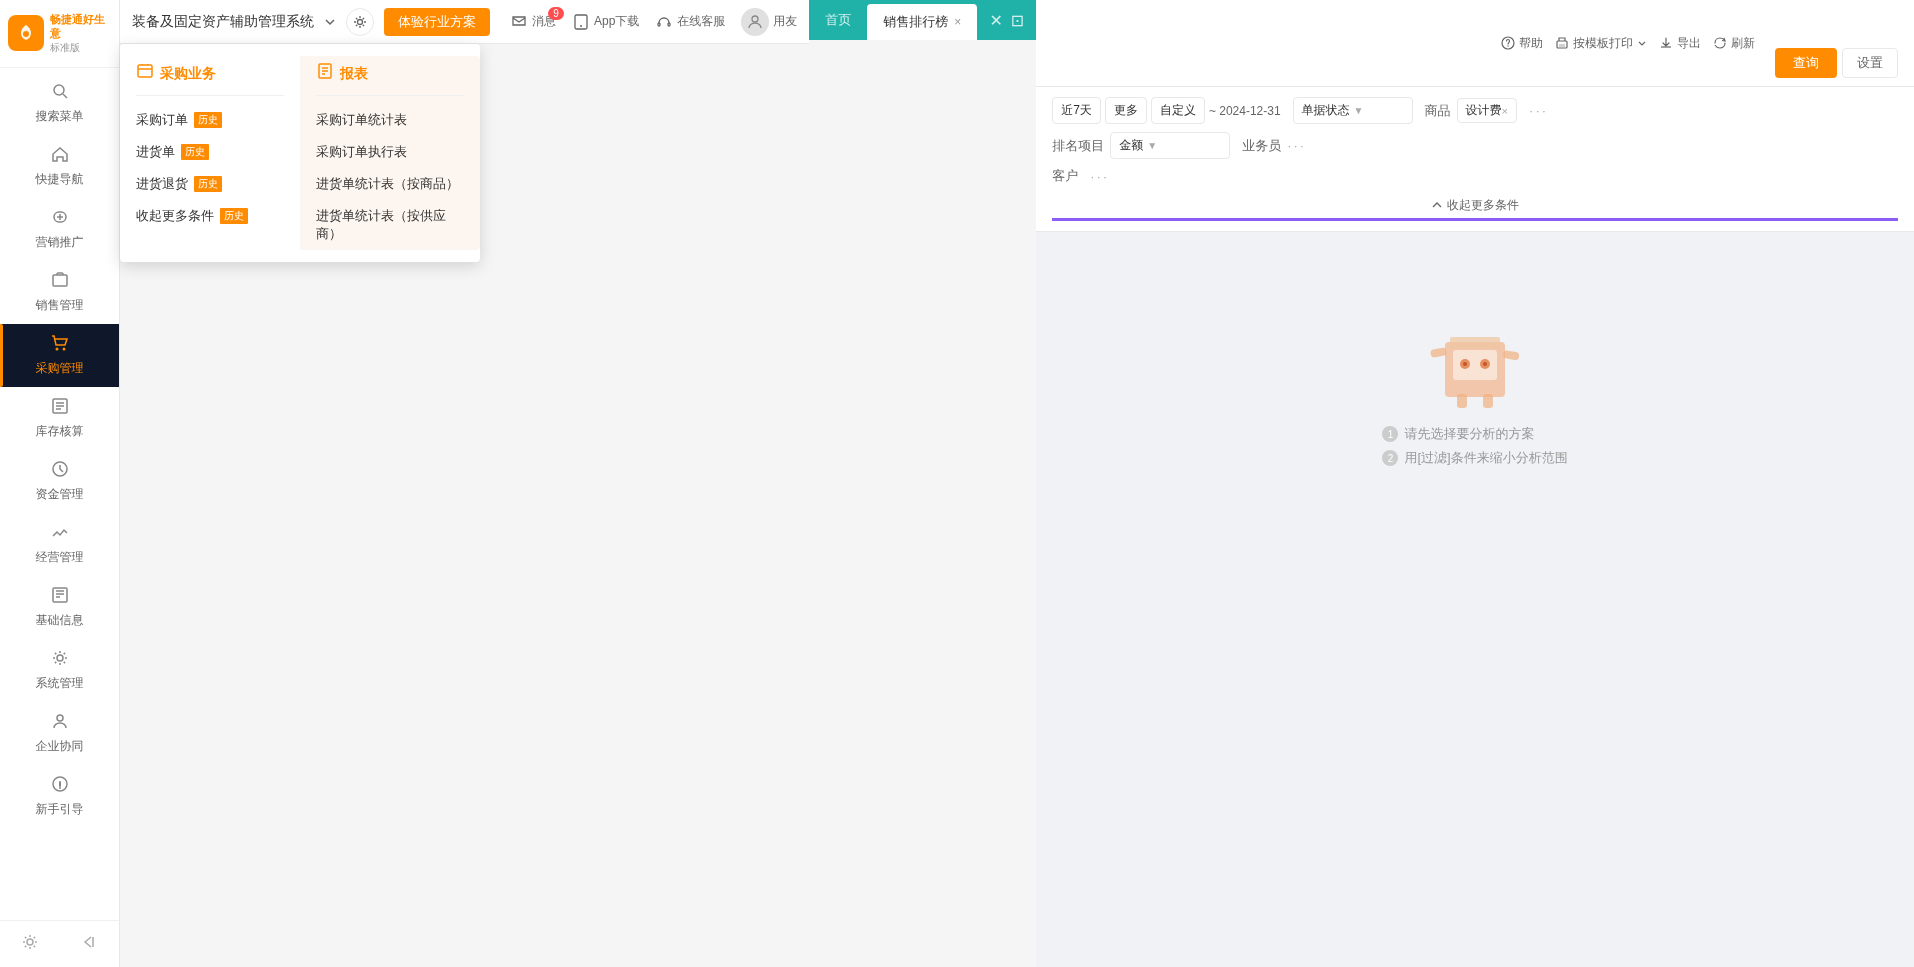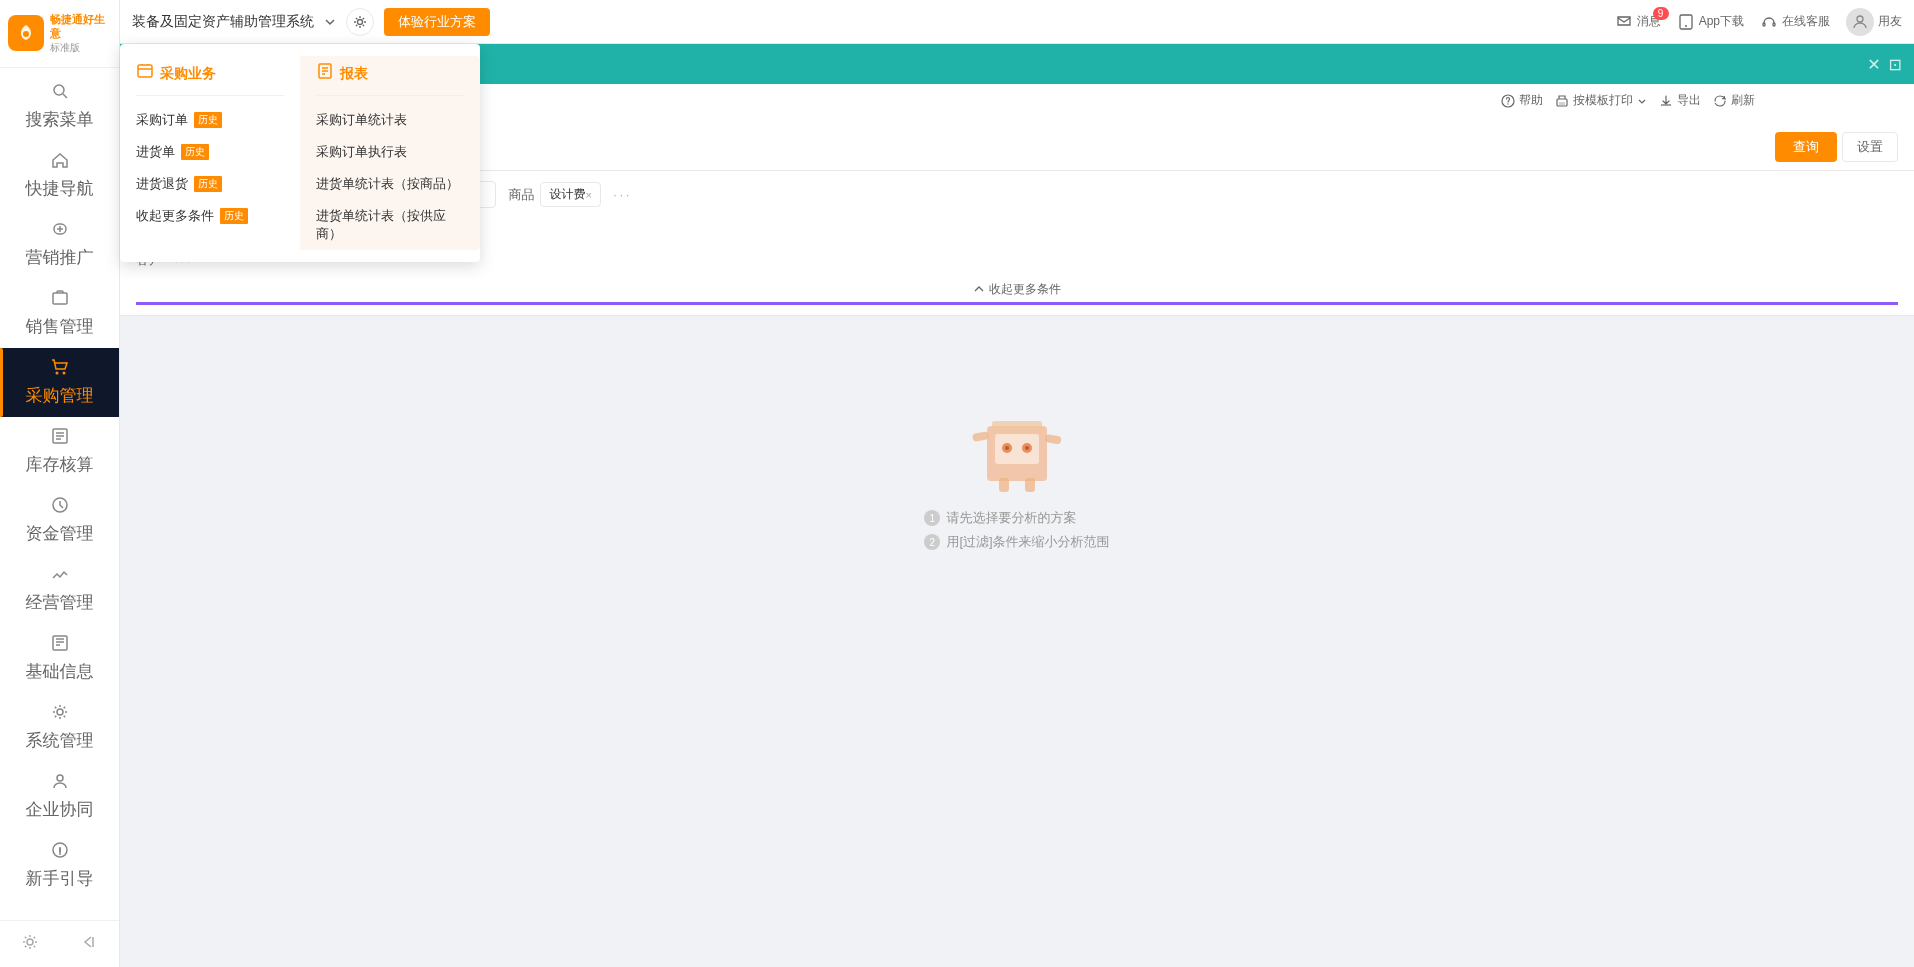--- a/index.html
+++ b/index.html
@@ -13,28 +13,28 @@
     .sidebar-logo { padding: 12px 8px; display: flex; align-items: center; gap: 6px; border-bottom: 1px solid #f0f0f0; }
     .logo-icon { width: 36px; height: 36px; background: #ff8c00; border-radius: 8px; display: flex; align-items: center; justify-content: center; color: #fff; font-size: 20px; font-weight: bold; flex-shrink: 0; }
     .logo-text { font-size: 11px; color: #ff8c00; line-height: 1.3; font-weight: bold; }
     .logo-tag { font-size: 10px; color: #999; }
 
     .sidebar-nav { flex: 1; overflow-y: auto; padding: 4px 0; }
     .sidebar-item { display: flex; flex-direction: column; align-items: center; padding: 10px 4px; cursor: pointer; color: #666; font-size: 12px; gap: 3px; position: relative; }
     .sidebar-item.active { background: #0f172a; color: #ff8c00; }
     .sidebar-item.active::left-border { content: ''; position: absolute; left: 0; top: 0; width: 3px; height: 100%; background: #ff8c00; }
     .sidebar-item-icon { font-size: 18px; }
-    .sidebar-item-label { font-size: 17px; text-align: center; }
+    .sidebar-item-label { font-size: 12px; text-align: center; }
     .sidebar-active-bar { position: absolute; left: 0; top: 0; width: 3px; height: 100%; background: #ff8c00; border-radius: 0 2px 2px 0; }
 
     .sidebar-footer { padding: 12px 0; border-top: 1px solid #f0f0f0; display: flex; justify-content: space-around; align-items: center; }
     .sidebar-footer-btn { font-size: 16px; color: #aaa; cursor: pointer; }
 
     
-    .main { flex: 1; display: flex; flex-direction: column; overflow: hidden; }
+    .main { flex: 1; display: flex; overflow: hidden; }
 
     
     .header { height: 44px; background: #fff; border-bottom: 1px solid #e8e8e8; display: flex; align-items: center; padding: 0 12px; gap: 10px; flex-shrink: 0; }
     .header-title { color: #333; font-size: 14px; font-weight: 500; }
     .header-dropdown-btn { display: flex; align-items: center; gap: 4px; cursor: pointer; color: #666; font-size: 12px; }
     .header-dropdown-btn svg { width: 12px; height: 12px; }
     .header-settings-btn { width: 28px; height: 28px; border-radius: 50%; border: 1px solid #e8e8e8; display: flex; align-items: center; justify-content: center; cursor: pointer; color: #666; }
     .header-industry-btn { background: #ff8c00; color: #fff; border: none; border-radius: 4px; padding: 5px 14px; font-size: 13px; cursor: pointer; }
     .header-spacer { flex: 1; }
     .header-actions { display: flex; align-items: center; gap: 16px; }
@@ -60,21 +60,21 @@
     .filter-date-group { display: flex; align-items: center; gap: 4px; }
     .filter-date-btn { padding: 4px 8px; border: 1px solid #e8e8e8; border-radius: 4px; font-size: 12px; cursor: pointer; color: #333; background: #fff; }
     .filter-select { display: flex; align-items: center; gap: 4px; border: 1px solid #e8e8e8; border-radius: 4px; padding: 4px 8px; font-size: 12px; cursor: pointer; background: #fff; min-width: 120px; }
     .filter-select-arrow { color: #aaa; font-size: 10px; }
     .filter-tag { display: flex; align-items: center; background: #fff; border: 1px solid #e8e8e8; border-radius: 4px; padding: 3px 8px; font-size: 12px; }
     .filter-tag-close { cursor: pointer; color: #aaa; font-size: 11px; }
     .filter-dots { color: #aaa; cursor: pointer; letter-spacing: 2px; }
     .btn-query { background: #ff8c00; color: #fff; border: none; border-radius: 4px; padding: 5px 18px; font-size: 13px; cursor: pointer; }
     .btn-settings { background: #fff; color: #666; border: 1px solid #e8e8e8; border-radius: 4px; padding: 5px 14px; font-size: 13px; cursor: pointer; }
 
-    .toolbar-actions { display: flex; align-items: flex-start; gap: 12px; padding: 8px 16px; background: #fff; border-bottom: 1px solid #e8e8e8; }
+    .toolbar-actions { display: flex; align-items: center; gap: 12px; padding: 8px 16px; background: #fff; border-bottom: 1px solid #e8e8e8; }
     .toolbar-action-btn { display: flex; align-items: center; gap: 4px; color: #666; cursor: pointer; font-size: 12px; }
     .toolbar-spacer { flex: 1; }
     .dropdown-menu { position: absolute; top: 44px; left: 120px; background: #fff; border-radius: 4px; box-shadow: 0 4px 16px rgba(0,0,0,0.15); z-index: 100; width: 360px; padding: 12px 0; }
     .dropdown-columns { display: flex; }
     .dropdown-col { flex: 1; padding: 0 16px; }
     .dropdown-col-title { display: flex; align-items: center; gap: 6px; color: #ff8c00; font-size: 14px; font-weight: bold; padding: 6px 0 10px; border-bottom: 1px solid #f0f0f0; margin-bottom: 8px; }
     .dropdown-col-icon { font-size: 18px; }
     .dropdown-item { display: flex; align-items: center; gap: 6px; padding: 7px 0; cursor: pointer; color: #333; font-size: 13px; }
     .history-badge { background: #ff8c00; color: #fff; border-radius: 1px; font-size: 10px; padding: 1px 4px; }
 

